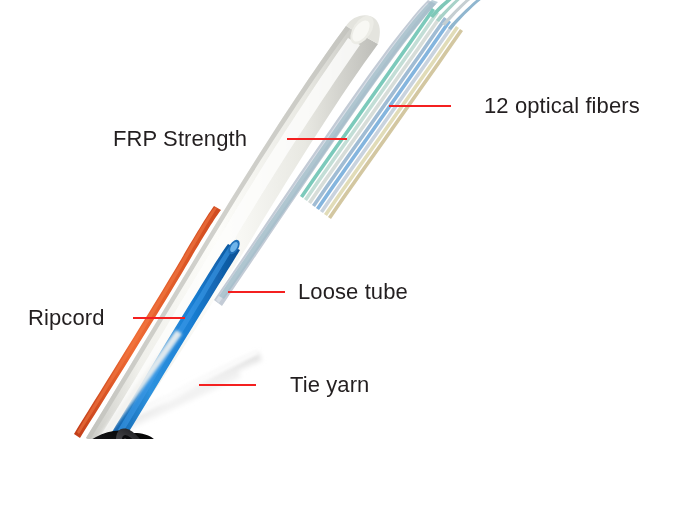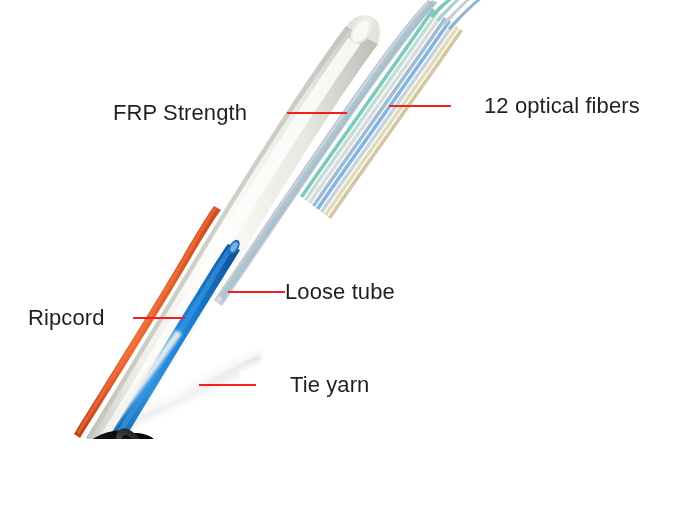--- a/index.html
+++ b/index.html
@@ -39,31 +39,31 @@
     font-weight: 400;
     color: #231f20;
     letter-spacing: 0.1px;
     line-height: 1;
   }
   
   #callout-optical-fibers { left: 389px; top: 95px; }
   #callout-optical-fibers .leader { width: 62px; }
   #callout-optical-fibers .callout-label { margin-left: 33px; }
 
-  #callout-frp-strength { left: 113px; top: 102px; gap: 20px; }
+  #callout-frp-strength { left: 113px; top: 128px; gap: 20px; }
   #callout-frp-strength .leader { width: 60px; }
   #callout-frp-strength .callout-label { margin-right: 20px; }
 
   #callout-jelly-compound { left: 330px; top: 152px; }
   #callout-jelly-compound .leader { width: 57px; }
   #callout-jelly-compound .callout-label { margin-left: 12px; }
 
   #callout-loose-tube { left: 228px; top: 281px; }
   #callout-loose-tube .leader { width: 57px; }
-  #callout-loose-tube .callout-label { }
+  #callout-loose-tube .callout-label { margin-left: 13px; }
 
   #callout-ripcord { left: 28px; top: 307px; }
   #callout-ripcord .leader { width: 52px; }
   #callout-ripcord .callout-label { margin-right: 28px; }
 
   #callout-tie-yarn { left: 199px; top: 374px; }
   #callout-tie-yarn .leader { width: 57px; }
   #callout-tie-yarn .callout-label { margin-left: 34px; }
 </style>
 </head>

